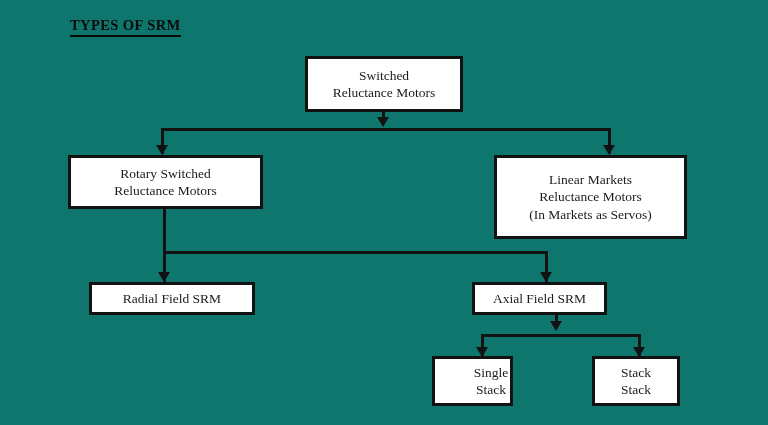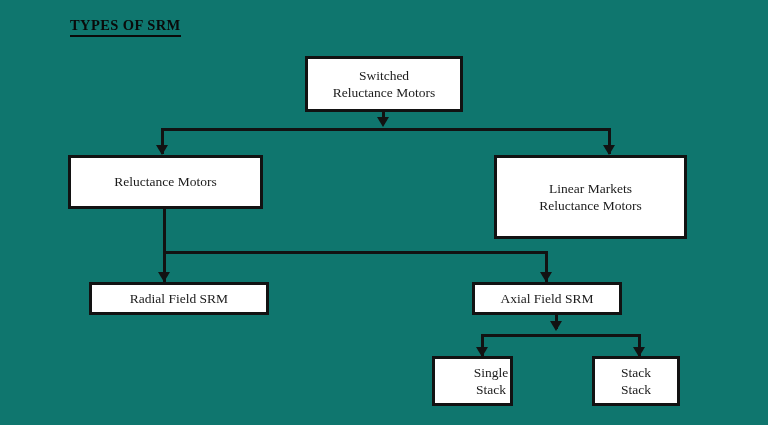--- a/index.html
+++ b/index.html
@@ -47,22 +47,22 @@
     font-size: 13.5px;
     line-height: 1.28;
     text-align: center;
     z-index: 3;
   }
   .node .ln { display: block; white-space: nowrap; }
 
   #node-root      { left: 305px; top: 56px;  width: 158px; height: 56px; }
   #node-rotary    { left: 68px;  top: 155px; width: 195px; height: 54px; }
   #node-linear    { left: 494px; top: 155px; width: 193px; height: 84px; }
-  #node-radial    { left: 89px;  top: 282px; width: 180px; height: 33px; }
-  #node-axial     { left: 472px; top: 282px; width: 150px; height: 33px; }
+  #node-radial    { left: 89px;  top: 282px; width: 166px; height: 33px; }
+  #node-axial     { left: 472px; top: 282px; width: 135px; height: 33px; }
   #node-single    { left: 432px; top: 356px; width: 81px;  height: 50px; padding-left: 37px; }
   #node-multi     { left: 592px; top: 356px; width: 88px;  height: 50px; }
 
   
   .seg {
     position: absolute;
     background: #121212;
     z-index: 1;
   }
   .seg.h { height: 3px; }
@@ -107,26 +107,28 @@
   <div class="arrow" style="left:476px; top:347px;"></div>
   <div class="seg v" style="left:638px; top:334px; height:22px;"></div>
   <div class="arrow" style="left:633px; top:347px;"></div>
 
   <div class="node" id="node-root">
     <span class="ln">Switched</span>
     <span class="ln">Reluctance Motors</span>
   </div>
 
   <div class="node" id="node-rotary">
+    <span class="ln">Rotary Switched</span>
     <span class="ln">Reluctance Motors</span>
   </div>
 
   <div class="node" id="node-linear">
     <span class="ln">Linear Markets</span>
     <span class="ln">Reluctance Motors</span>
+    <span class="ln">(In Markets as Servos)</span>
   </div>
 
   <div class="node" id="node-radial">
     <span class="ln">Radial Field SRM</span>
   </div>
 
   <div class="node" id="node-axial">
     <span class="ln">Axial Field SRM</span>
   </div>
 

